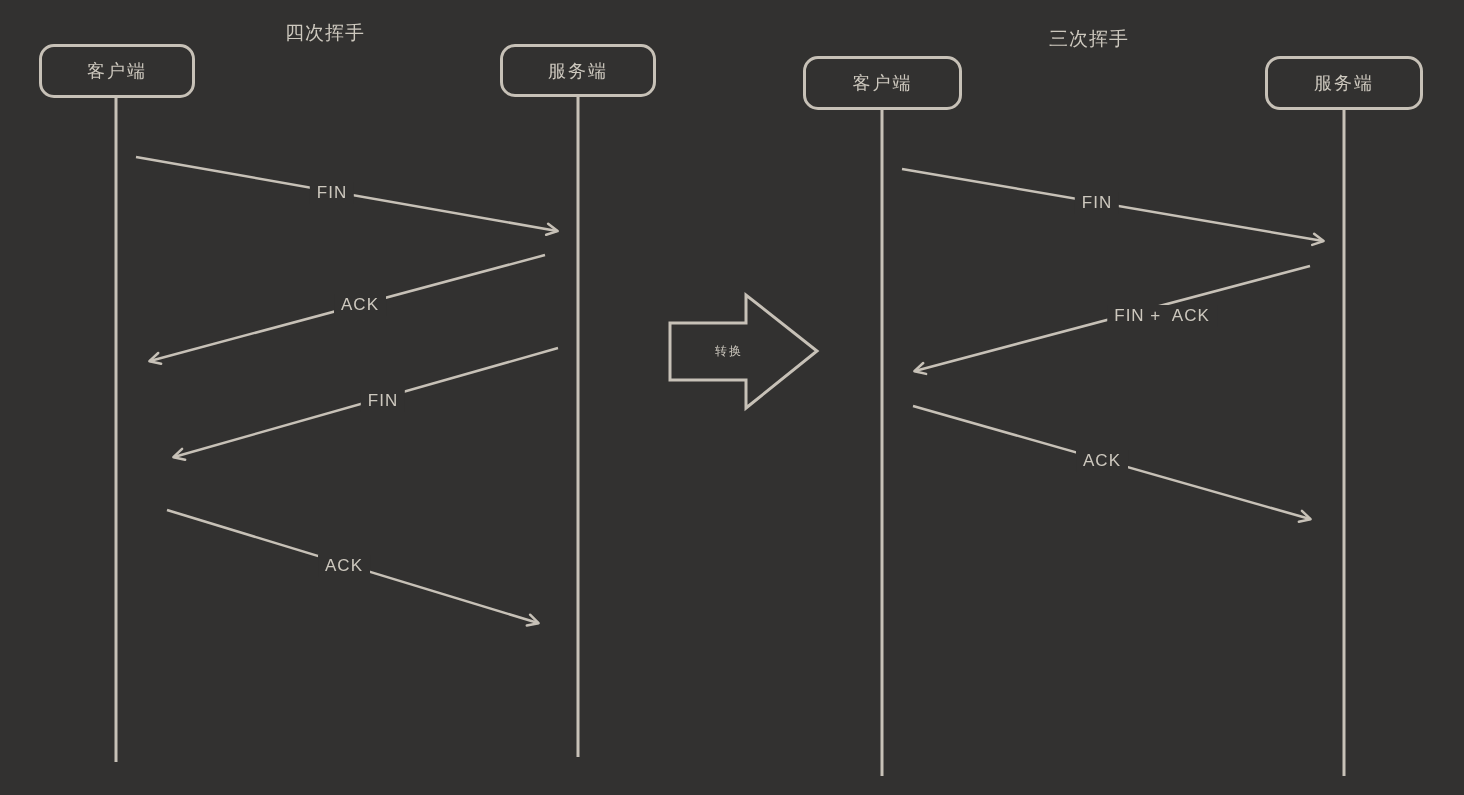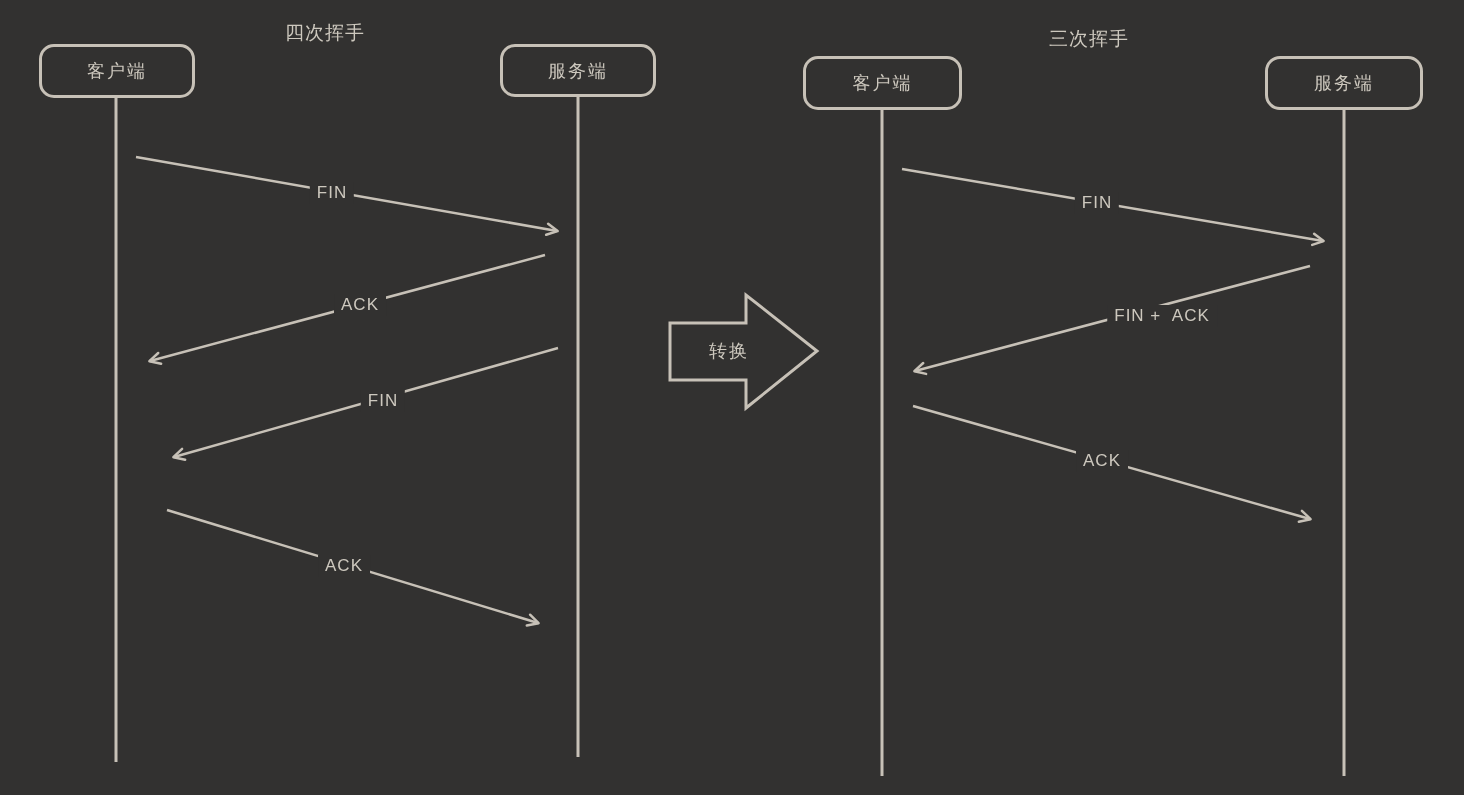--- a/index.html
+++ b/index.html
@@ -51,21 +51,21 @@
     color:var(--ink);
     font-size:17px;
     letter-spacing:1px;
     padding:1px 7px;
     white-space:pre;
   }
   .transform-label{
     position:absolute;
     transform:translate(-50%,-50%);
     color:var(--ink);
-    font-size:18px;
+    font-size:12px;
     letter-spacing:2px;
     white-space:nowrap;
   }
 </style>
 </head>
 <body>
 
 <div class="stage">
 
   <svg width="1464" height="795" viewBox="0 0 1464 795">

